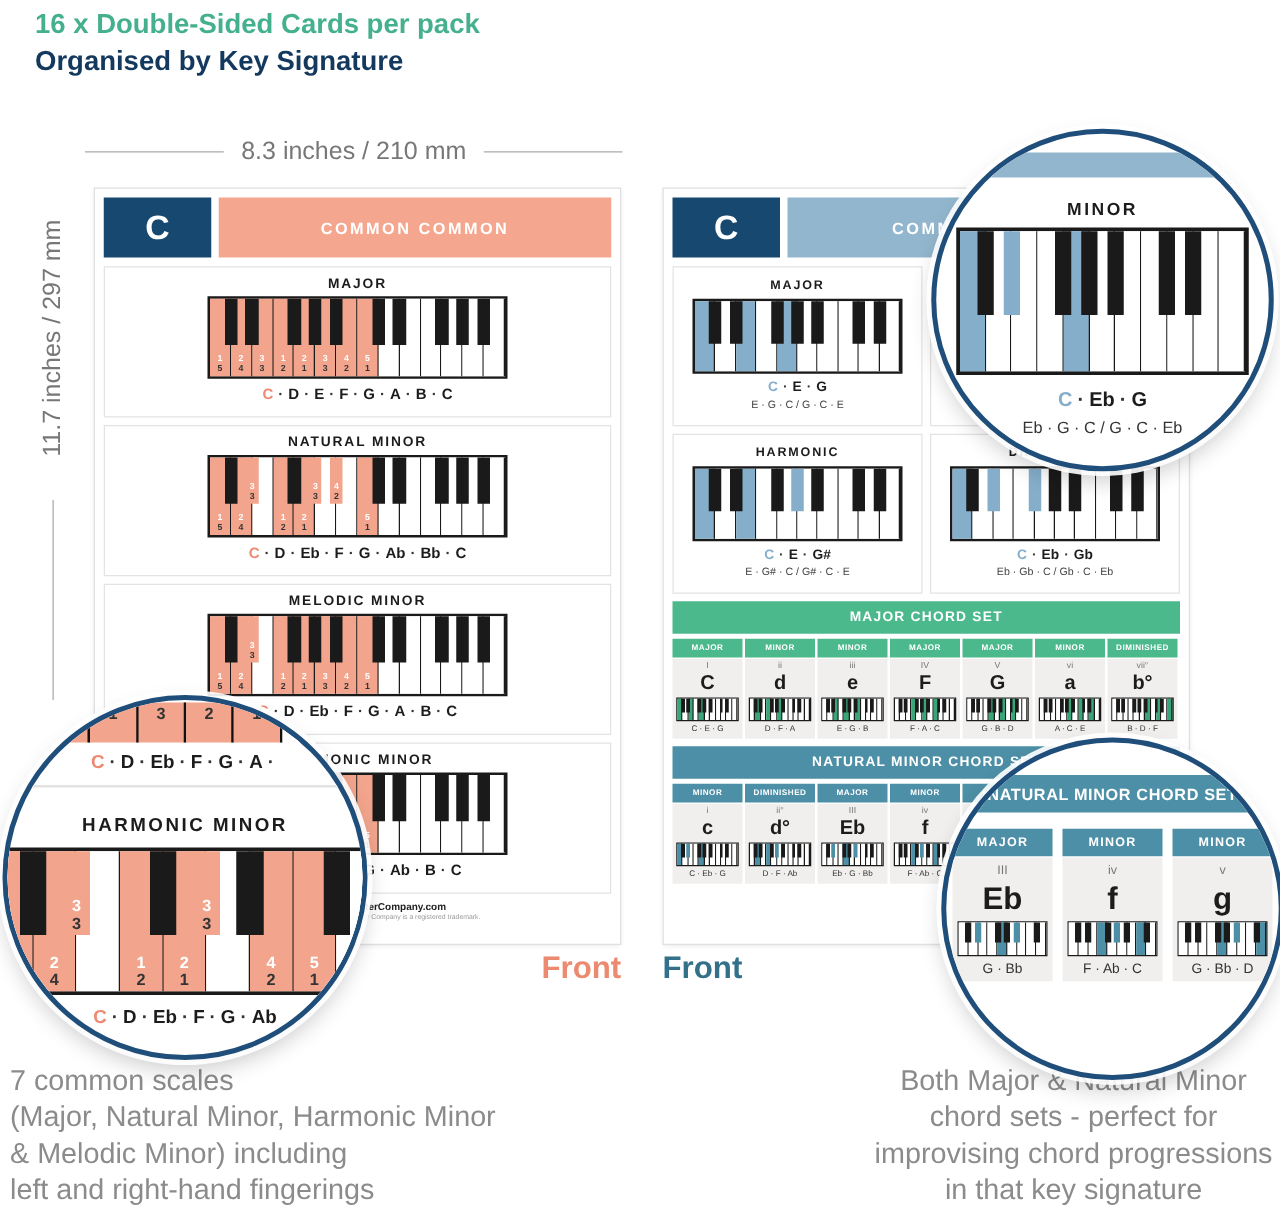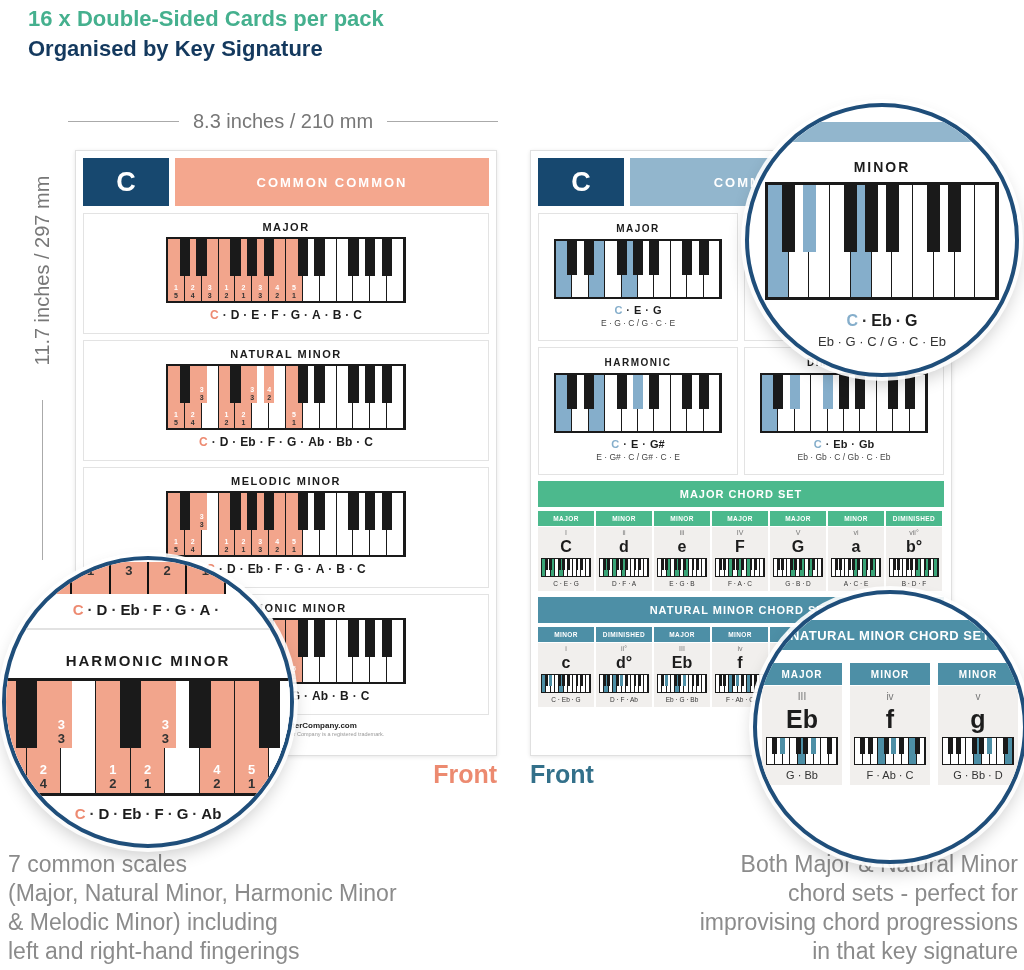--- a/index.html
+++ b/index.html
@@ -78,21 +78,21 @@
   .notes .sep{margin:0 4px;color:#333;font-weight:bold;}
   .accent-salmon .note.first{color:#ed8a71;}
   .accent-blue .note.first{color:#85aecb;}
   
   .lbl{position:absolute;top:760px;font-size:25px;font-weight:bold;}
   .lbl-front{left:75px;width:422px;text-align:right;color:#ec8a70;}
   .lbl-back{left:530px;color:#33708a;}
   
   .caption{position:absolute;top:850px;font-size:23px;line-height:29px;color:#8b8b8b;}
   .cap-left{left:8px;text-align:left;}
-  .cap-right{right:6px;text-align:right;}
+  .cap-right{right:6px;text-align:center;}
   
   .circle{position:absolute;border-radius:50%;background:#fff;border:4px solid #1f4e7a;overflow:hidden;
           box-shadow:0 0 0 4px rgba(255,255,255,.9),0 8px 18px rgba(0,0,0,.20);
           box-sizing:border-box;z-index:5;text-align:center;}
   .c1{left:745px;top:103px;width:274px;height:274px;}
   .c1-band{position:absolute;top:15px;left:0;width:100%;height:20px;background:#92b6cd;}
   .c1-title{margin-top:52px;font-size:14px;font-weight:bold;letter-spacing:2px;color:#1c1c1c;}
   .c1-kb{width:88%;height:118px;margin:7px auto 0;}
   .c1-notes{margin-top:12px;font-size:16px;font-weight:bold;color:#1c1c1c;}
   .c1-inv{margin-top:4px;font-size:13px;color:#333;}

